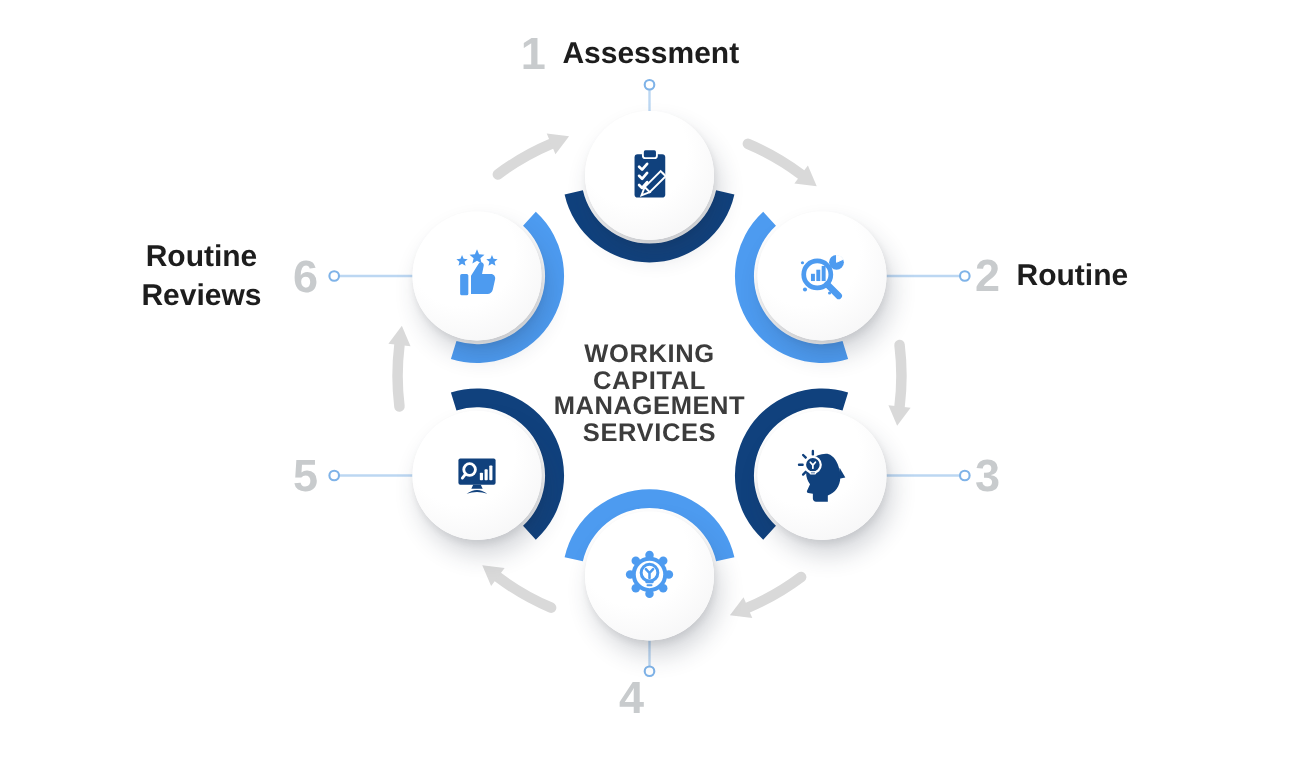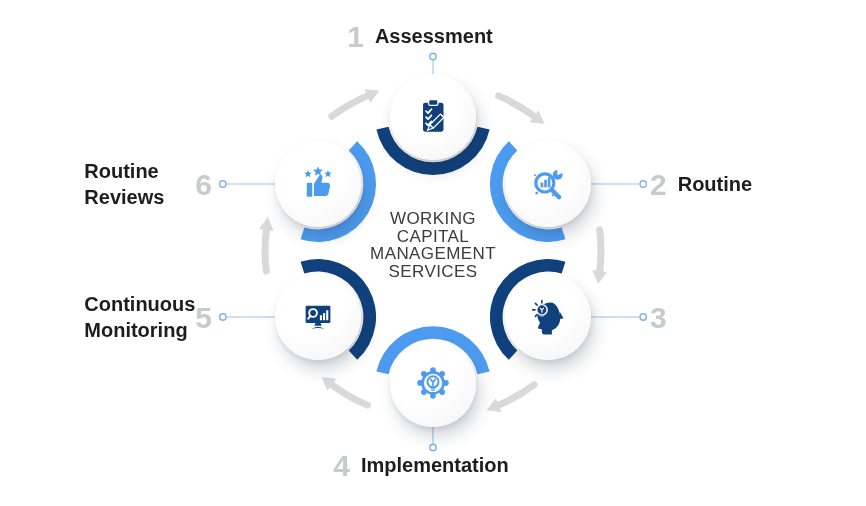--- a/index.html
+++ b/index.html
@@ -30,27 +30,27 @@
     position:absolute;width:86px;height:86px;border-radius:50%;
     background:radial-gradient(circle at 38% 32%, #ffffff 45%, #f2f2f3 100%);
     box-shadow:4px 10px 16px rgba(40,50,70,.20), 1px 3px 5px rgba(0,0,0,.08);
     display:flex;align-items:center;justify-content:center;z-index:2;
   }
   .node svg{width:42px;height:42px;display:block;}
   .step-label{position:absolute;display:flex;align-items:center;gap:11px;z-index:3;}
   .center-h{transform:translate(-50%,-50%);}
   .middle-v{transform:translateY(-50%);}
   .side-left{flex-direction:row-reverse;}
-  .side-left .lbl{text-align:left;}
+  .side-left .lbl{text-align:center;}
   .num{font-weight:700;font-size:30px;line-height:1;color:var(--number-gray);}
   .lbl{font-weight:700;font-size:20px;line-height:1.28;color:var(--label-text);}
   .lbl.wrap{max-width:100px;}
   .center-title{
-    position:absolute;left:433px;top:245px;transform:translate(-50%,-50%);
-    width:190px;text-align:center;font-weight:400;font-size:17px;line-height:1.03;
+    position:absolute;left:433px;top:262px;transform:translate(-50%,-50%);
+    width:190px;text-align:center;font-weight:700;font-size:17px;line-height:1.03;
     letter-spacing:.4px;color:var(--title-text);white-space:pre-line;z-index:3;
   }
 </style>
 </head>
 <body>
 
 <div id="stage">
 
   <svg id="diagram-svg" width="866" height="506" viewBox="0 0 866 506">
 
@@ -211,26 +211,24 @@
     <span class="num">2</span>
     <span class="lbl">Routine</span>
   </div>
 
   <div class="step-label middle-v" style="left:650px;top:318px;">
     <span class="num">3</span>
   </div>
 
   <div class="step-label center-h" style="left:421px;top:466px;">
     <span class="num">4</span>
-    <span class="lbl">Implementation</span>
   </div>
 
   <div class="step-label middle-v side-left" style="right:654px;top:318px;">
     <span class="num">5</span>
-    <span class="lbl wrap">Continuous Monitoring</span>
   </div>
 
   <div class="step-label middle-v side-left" style="right:654px;top:185px;">
     <span class="num">6</span>
     <span class="lbl wrap">Routine Reviews</span>
   </div>
 
   <div class="center-title">WORKING
 CAPITAL
 MANAGEMENT

